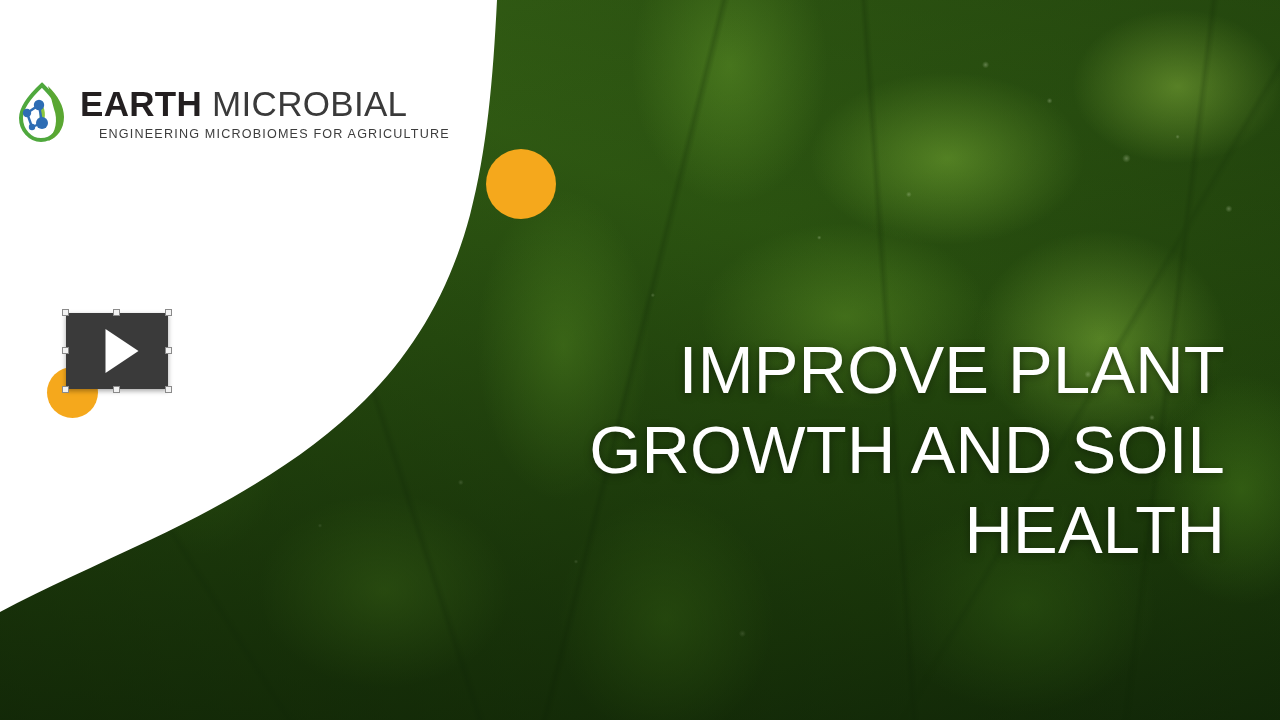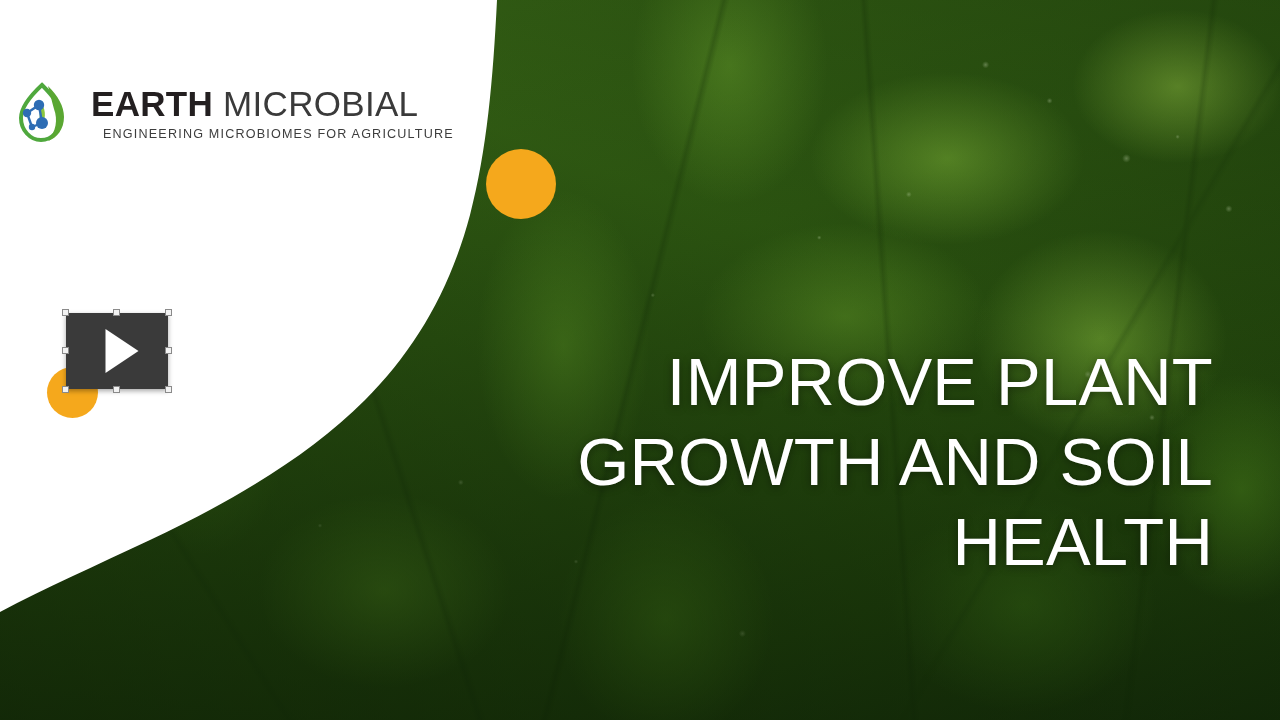--- a/index.html
+++ b/index.html
@@ -88,40 +88,40 @@
     pointer-events: none;
   }
 
   
   .logo {
     position: absolute;
     left: 12px;
     top: 82px;
     display: flex;
     align-items: center;
-    gap: 21px;
+    gap: 10px;
   }
   .logo-mark { width: 58px; height: 62px; flex: none; }
   .logo-text { display: flex; flex-direction: column; }
   .logo-wordmark {
     font-size: 35px;
     letter-spacing: .3px;
     line-height: 1.06;
     color: #231f20;
     white-space: nowrap;
   }
   .logo-word-strong { font-weight: 700; }
   .logo-word-light { font-weight: 400; color: #3a3a3a; }
   .logo-tagline {
     font-size: 12.6px;
     font-weight: 400;
     letter-spacing: 1.18px;
     color: #3d3d3d;
     margin-top: 5px;
-    margin-left: 12px;
+    margin-left: 19px;
     white-space: nowrap;
   }
 
   
   .dot {
     position: absolute;
     border-radius: 50%;
   }
   .dot-large { left: 486px; top: 149px; width: 70px; height: 70px; }
   .dot-small { left: 47px; top: 367px; width: 51px; height: 51px; }
@@ -167,21 +167,21 @@
 
   
   .headline-block {
     position: absolute;
     right: 55px;
     top: 330px;
     width: 700px;
     text-align: right;
   }
   .headline {
-    margin: 12px;
+    margin: 0;
     font-size: 67px;
     font-weight: 400;
     line-height: 80px;
     color: #ffffff;
     letter-spacing: .2px;
     text-shadow: 0 2px 9px rgba(0,0,0,.38);
     white-space: pre-line;
   }
   .subhead {
     margin: 24px 0 0 0;

